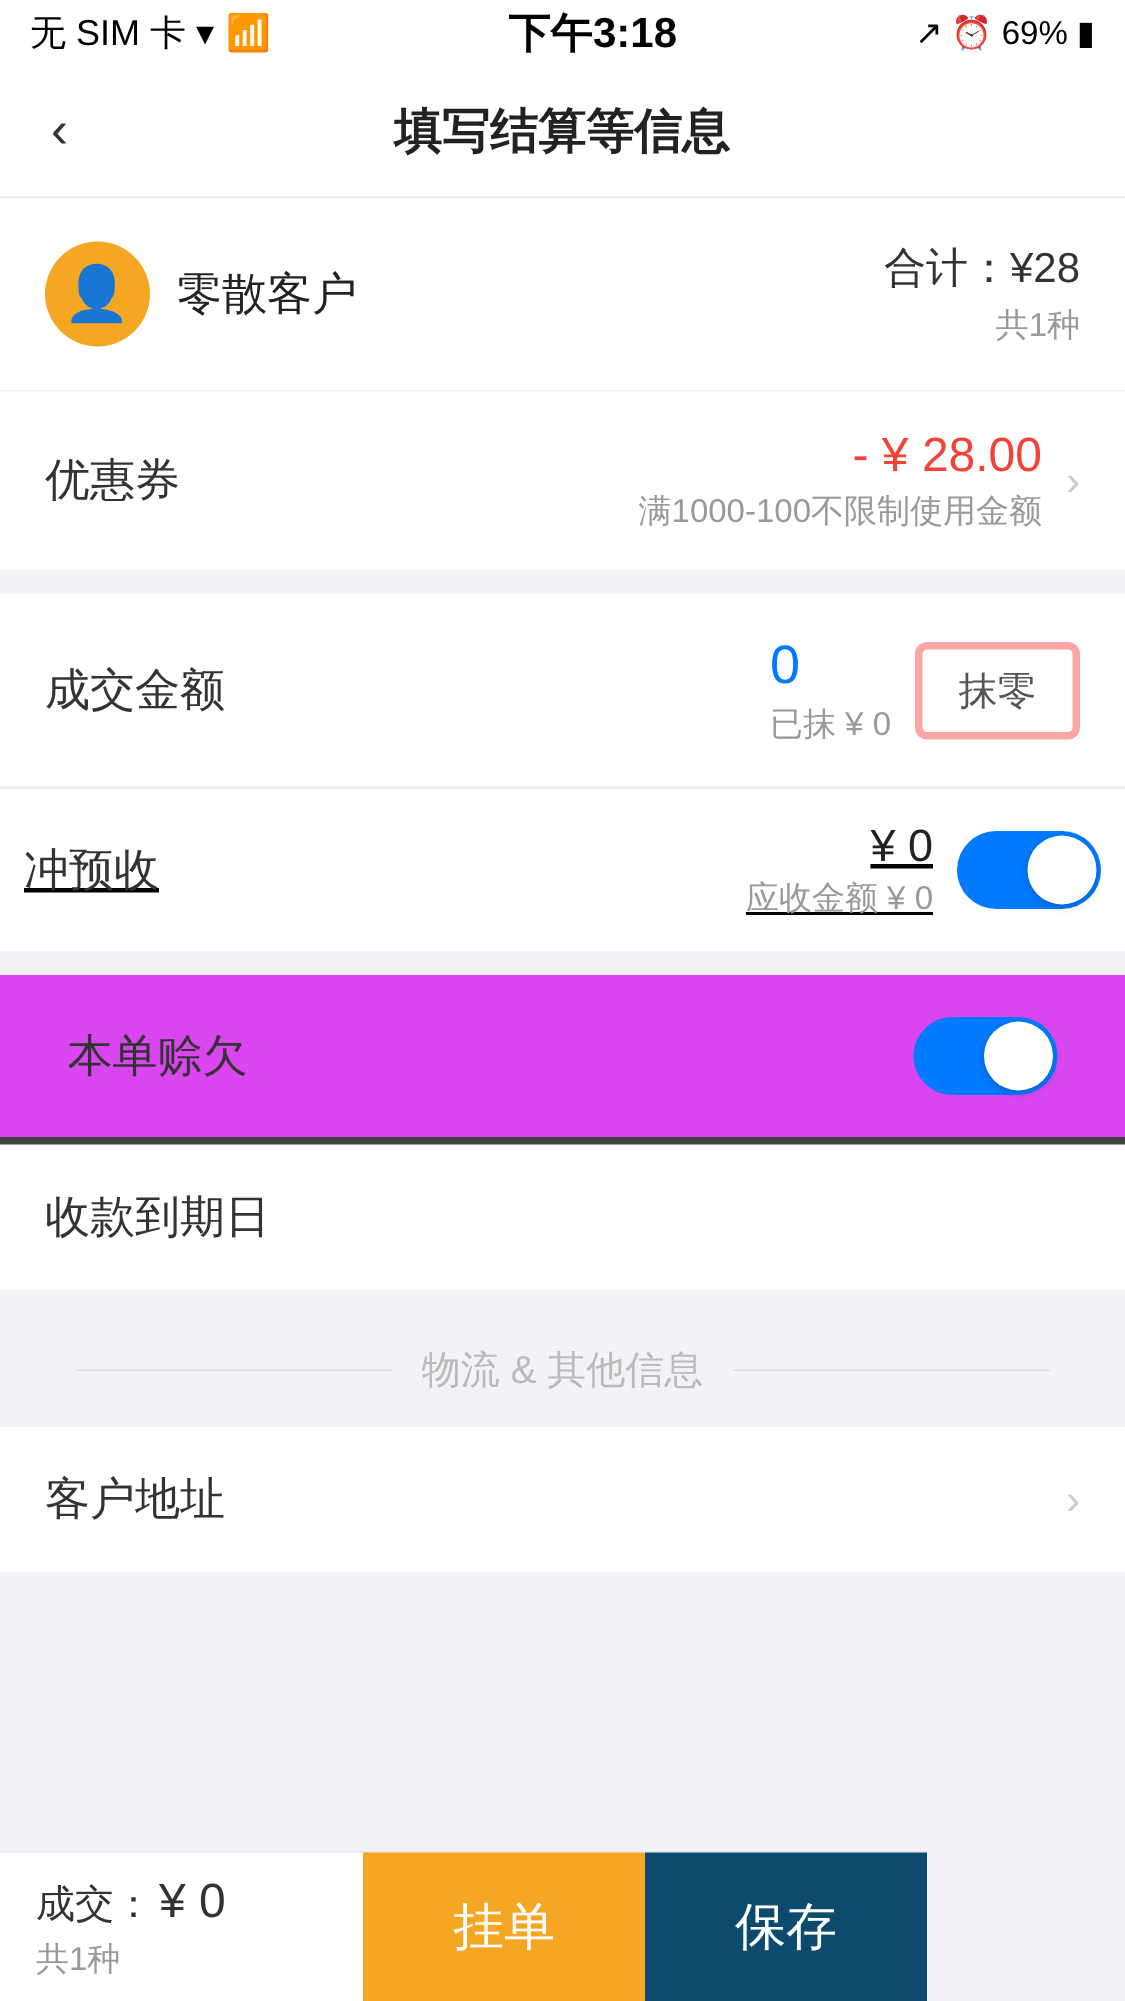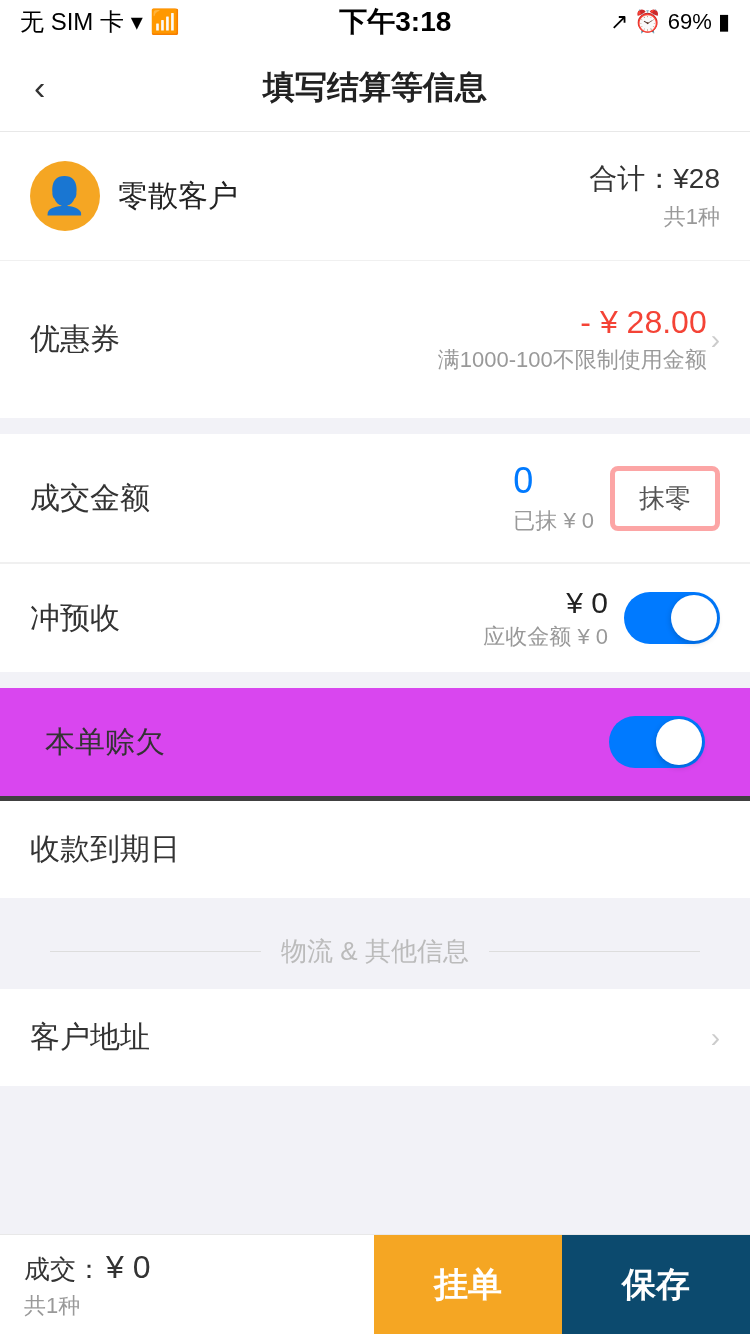--- a/index.html
+++ b/index.html
@@ -80,29 +80,29 @@
       font-size: 36px;
       color: #fff;
     }
     .customer-name { font-size: 30px; color: #222; font-weight: 500; }
     .customer-right { text-align: right; }
     .total-amount { font-size: 28px; color: #333; }
     .total-count { font-size: 22px; color: #999; margin-top: 4px; }
 
     
     .coupon-row {
-      padding: 43px 30px;
+      padding: 24px 30px;
       display: flex;
       align-items: center;
       justify-content: space-between;
       border-top: 1px solid #f0f0f0;
       cursor: pointer;
     }
     .coupon-label { font-size: 30px; color: #333; }
-    .coupon-right { display: flex; align-items: center; gap: 4px; text-align: right; }
+    .coupon-right { display: flex; align-items: center; gap: 16px; text-align: right; }
     .coupon-amount { font-size: 32px; color: #f44336; font-weight: 500; }
     .coupon-desc { font-size: 22px; color: #999; margin-top: 4px; }
     .chevron { font-size: 28px; color: #ccc; }
 
     
     .row-item {
       padding: 26px 30px;
       display: flex;
       align-items: center;
       justify-content: space-between;
@@ -146,26 +146,27 @@
       width: 46px; height: 46px;
       border-radius: 23px;
       background: #fff;
       position: absolute;
       top: 3px; right: 3px;
       box-shadow: 0 2px 6px rgba(0,0,0,0.2);
     }
 
     
     .prepay-row {
-      padding: 20px 30px;
+      padding: 20px 16px;
       display: flex;
       align-items: center;
       justify-content: space-between;
       background: #fff;
       border-top: 1px solid #f0f0f0;
+      text-decoration: underline;
     }
     .prepay-left { }
     .prepay-title { font-size: 30px; color: #333; }
     .prepay-amount { font-size: 30px; color: #222; font-weight: 500; margin-top: 2px; text-align: right; }
     .prepay-sub { font-size: 22px; color: #999; margin-top: 2px; text-align: right; }
     .prepay-right { display: flex; align-items: center; gap: 16px; }
 
     
     .debt-row {
       padding: 28px 45px;
@@ -218,42 +219,42 @@
     .address-value { font-size: 28px; color: #333; flex: 1; }
     .address-chevron { font-size: 28px; color: #ccc; }
 
     
     .bottom-spacer { height: 200px; }
 
     
     .footer {
       position: fixed;
       bottom: 0;
-      width: 750px;
+      width: 618px;
       background: #fff;
       border-top: 1px solid #e8e8e8;
       display: flex;
       align-items: center;
       height: 100px;
     }
     .footer-info {
       flex: 1;
       padding: 0 24px;
     }
     .footer-deal { font-size: 26px; color: #333; }
     .footer-deal-amount { font-size: 32px; color: #333; font-weight: 500; }
     .footer-count { font-size: 22px; color: #999; margin-top: 4px; }
     .footer-btn {
       height: 100px;
       width: 188px;
       border: none;
       font-size: 34px;
       color: #fff;
       cursor: pointer;
-      font-weight: 700;
+      font-weight: 400;
       display: flex; align-items: center; justify-content: center;
     }
     .btn-hold { background: #f5a623; }
     .btn-save { background: #0c4a6e; }
   </style>
 </head>
 <body>
 
 <div class="status-bar">
   <div class="status-left">

